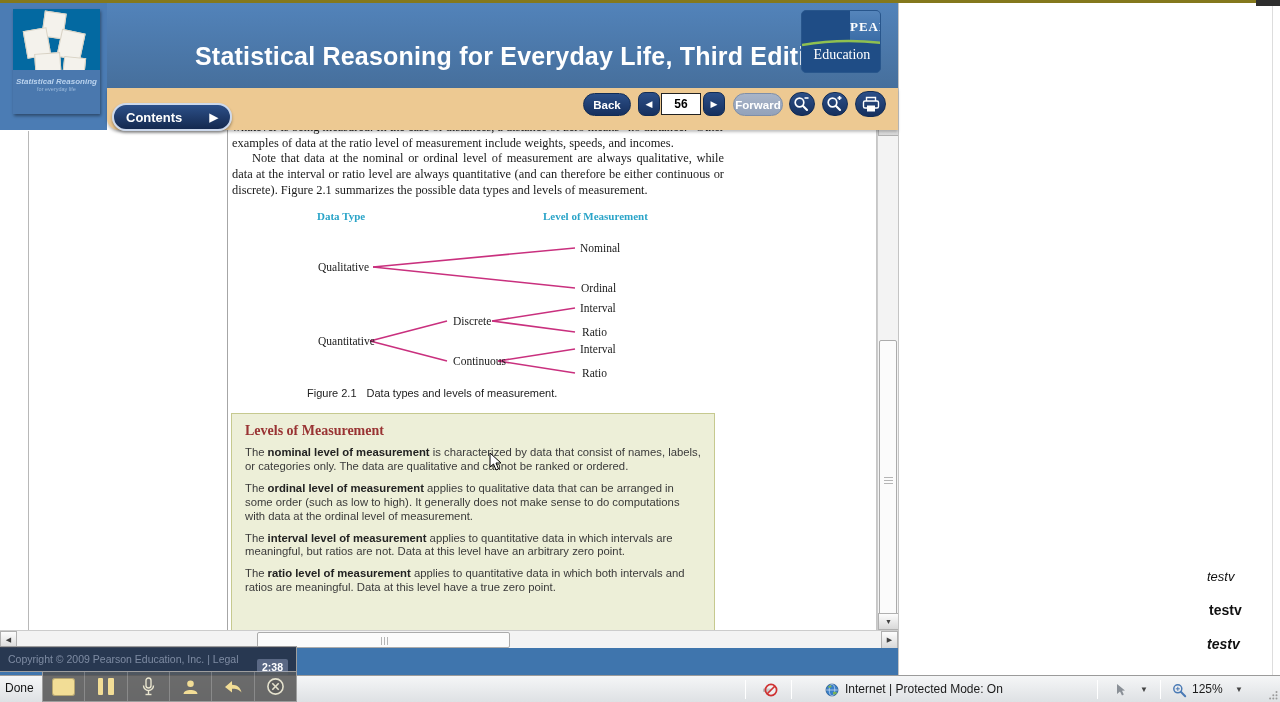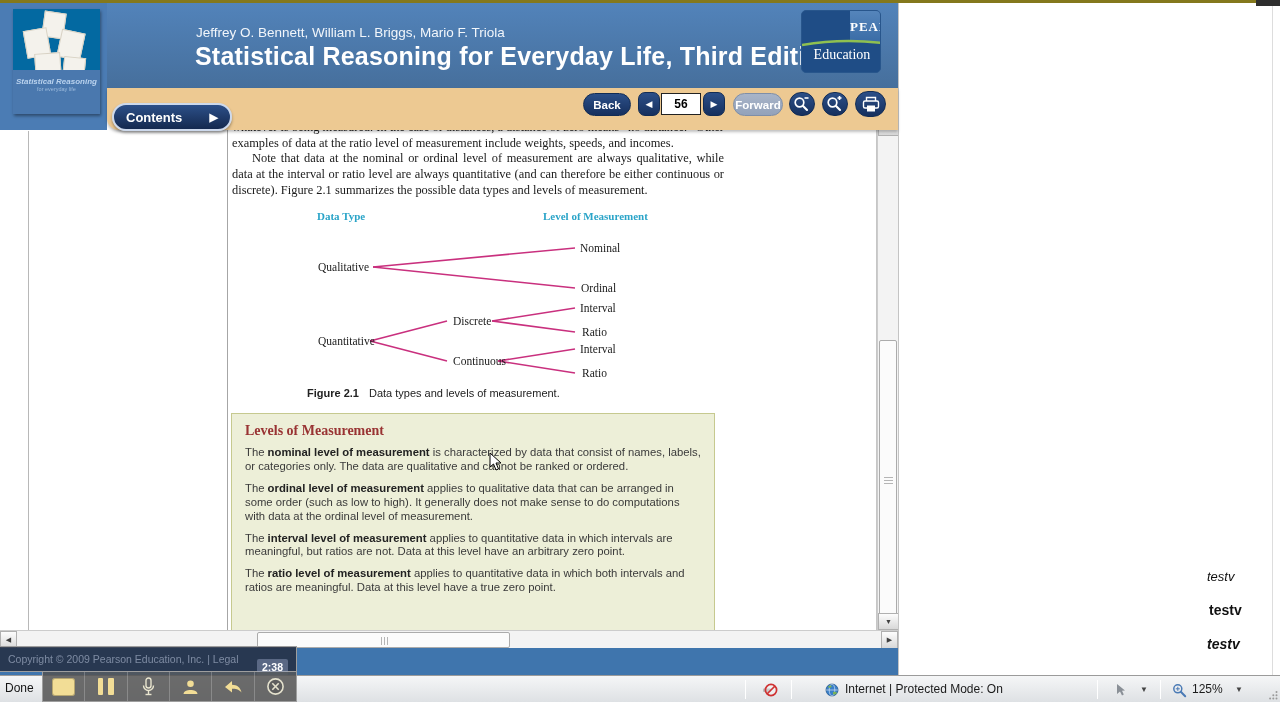--- a/index.html
+++ b/index.html
@@ -60,21 +60,21 @@
   .page-left-line { left:227px; top:119px; width:1px; height:511px; background:#a6a6a6; }
   .page-right-line { left:876px; top:119px; width:1px; height:511px; background:#c6c6c6; }
 
   
   .bodytext { left:232px; top:120px; width:492px; font-family:"Liberation Serif",serif;
               font-size:12.4px; line-height:15.7px; color:#1a1a1a; text-align:justify; }
   .bodytext p.indent { text-indent:20px; }
 
   
   .caption { left:307px; top:387px; font-size:11px; color:#222; }
-  .caption .cap-label { font-weight:bold; }
+  .caption .cap-label { font-weight:normal; }
   .caption .cap-text { margin-left:10px; }
 
   
   .defbox { left:231px; top:413px; width:484px; height:218px; background:#edefd8; border:1px solid #c6c98f;
             padding:9px 13px; }
   .defbox h3 { font-family:"Liberation Serif",serif; font-size:14px; color:#993333; margin-bottom:7px; }
   .defbox p { font-size:11.3px; line-height:13.9px; color:#3a3a3a; margin-bottom:8px; }
   .defbox b { color:#222; }
 
   
@@ -131,21 +131,20 @@
   .a3 { left:1207px; top:636px; font-size:14px; font-weight:bold; font-style:italic; }
 
   svg text { font-family:"Liberation Serif",serif; }
 </style>
 </head>
 <body>
 
 <div class="screen">
 
   <div class="abs header">
-    <div class="authors">Jeffrey O. Bennett, William L. Briggs, Mario F. Triola</div>
     <div class="booktitle">Statistical Reasoning for Everyday Life, Third Edition</div>
     <div class="pearson">
       <div class="pearson-top">PEARSON</div>
       <svg class="pearson-swoosh" viewBox="0 0 80 10">
         <path d="M0,7 Q40,0 80,5" stroke="#8fc050" stroke-width="2.5" fill="none"></path>
       </svg>
       <div class="pearson-bottom">Education</div>
     </div>
   </div>
 

